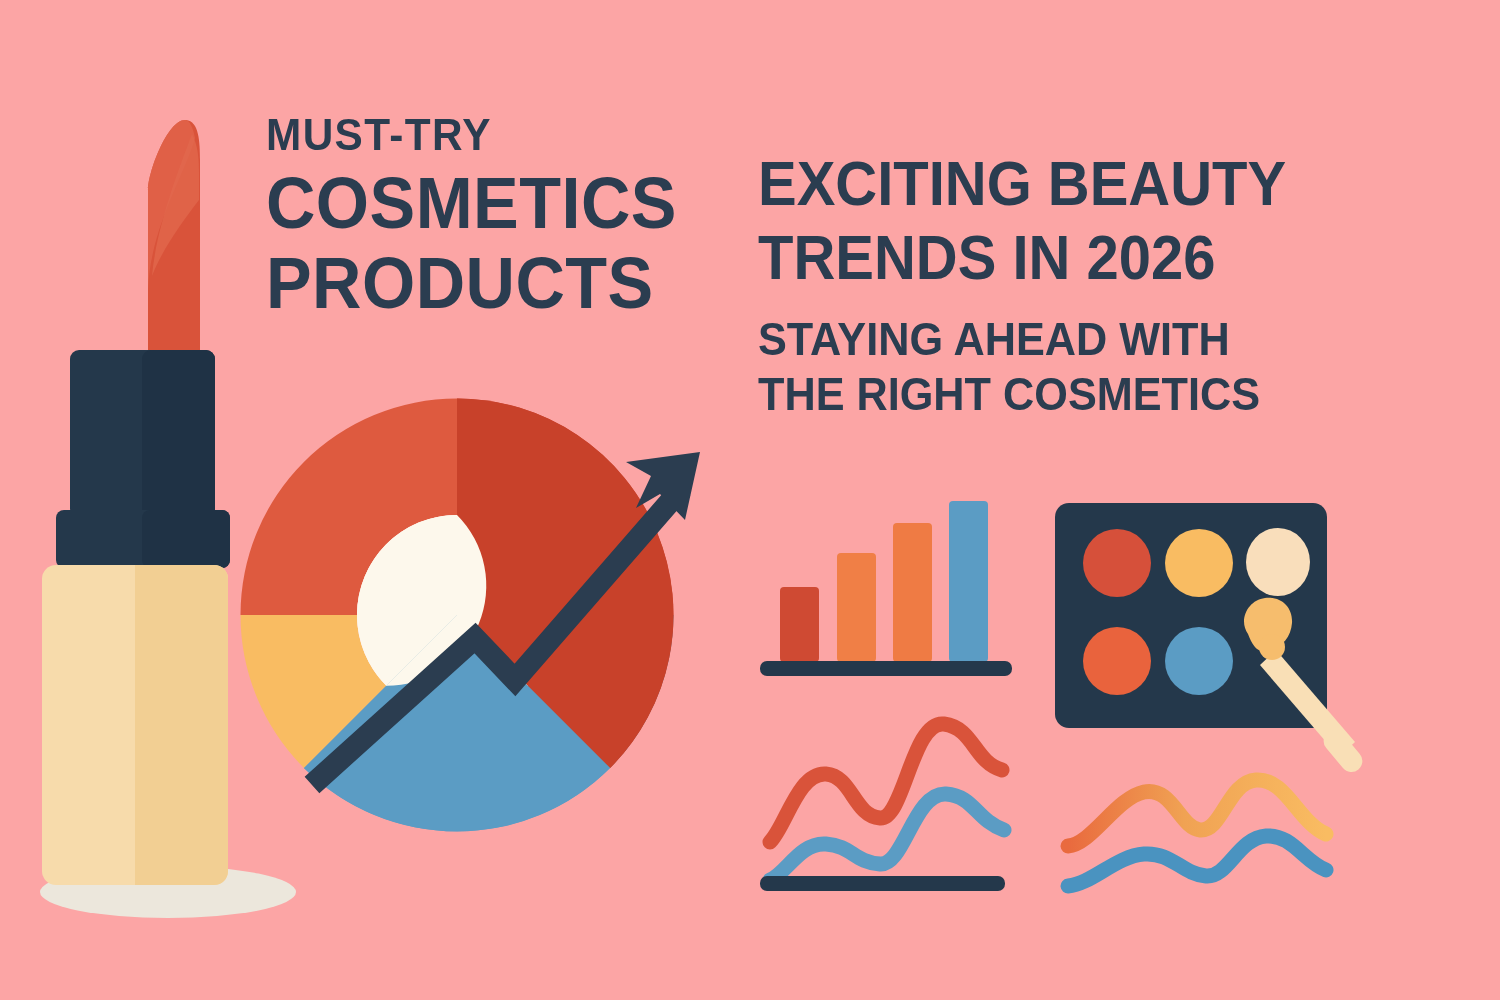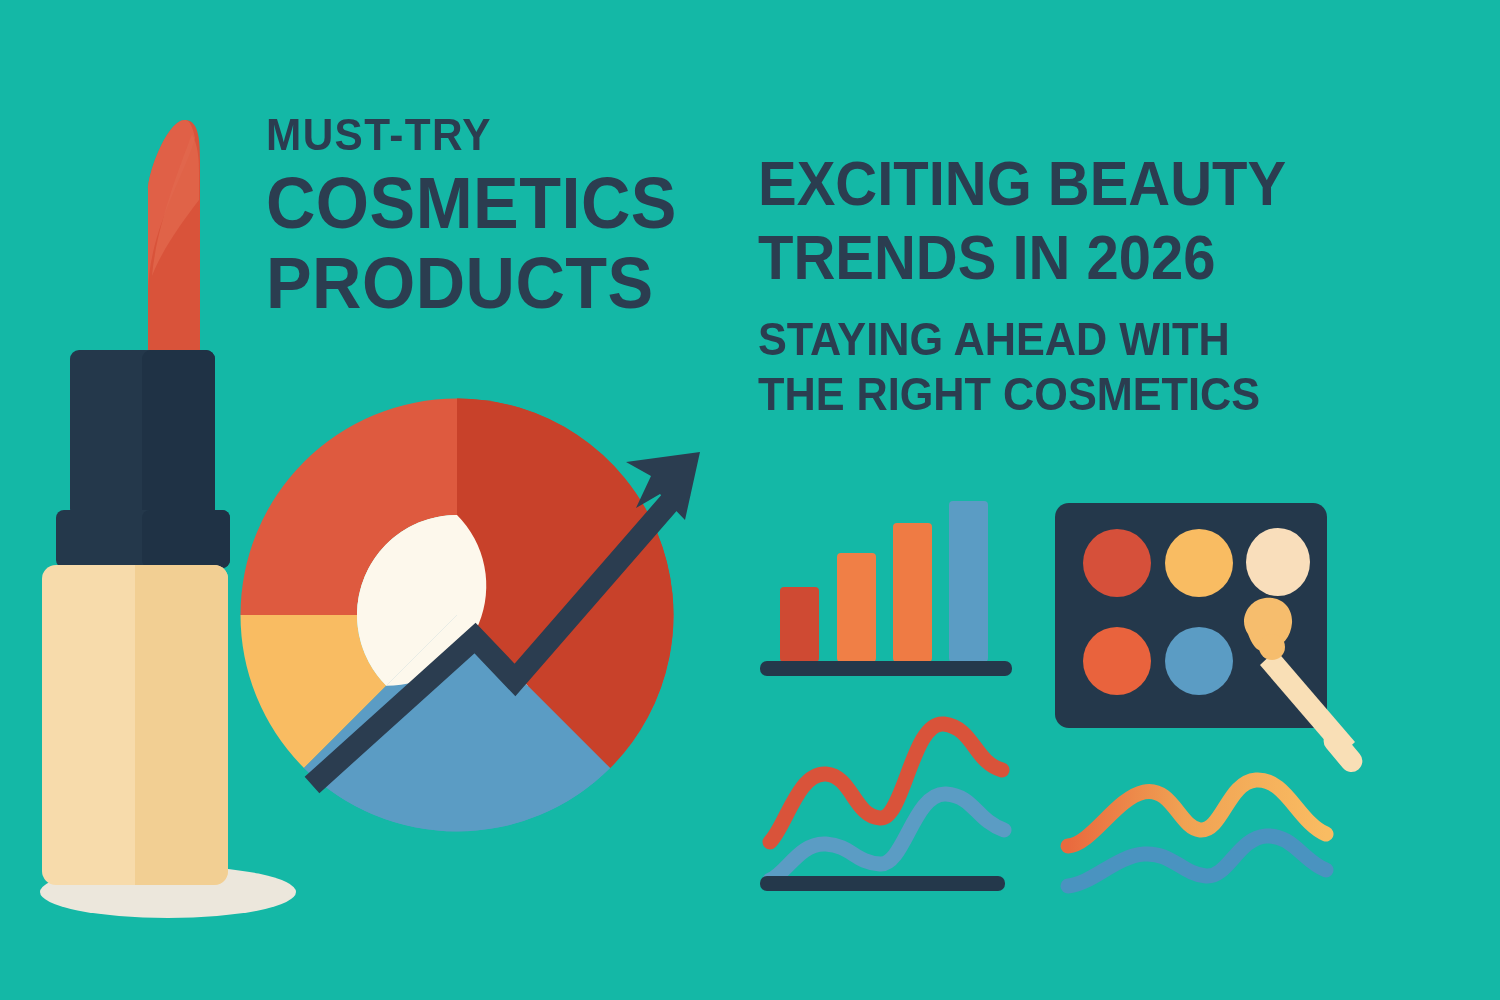--- a/index.html
+++ b/index.html
@@ -5,21 +5,21 @@
 <style>
   html, body {
     margin: 0;
     padding: 0;
     background: #fdf9ef;
   }
   #poster {
     position: relative;
     width: 1500px;
     height: 1000px;
-    background: #14b8a6;
+    background: #fca5a5;
     overflow: hidden;
     font-family: "Liberation Sans", sans-serif;
   }
 
   
   .headline-block {
     position: absolute;
     color: #2b3d50;
     font-weight: 700;
     text-transform: uppercase;

